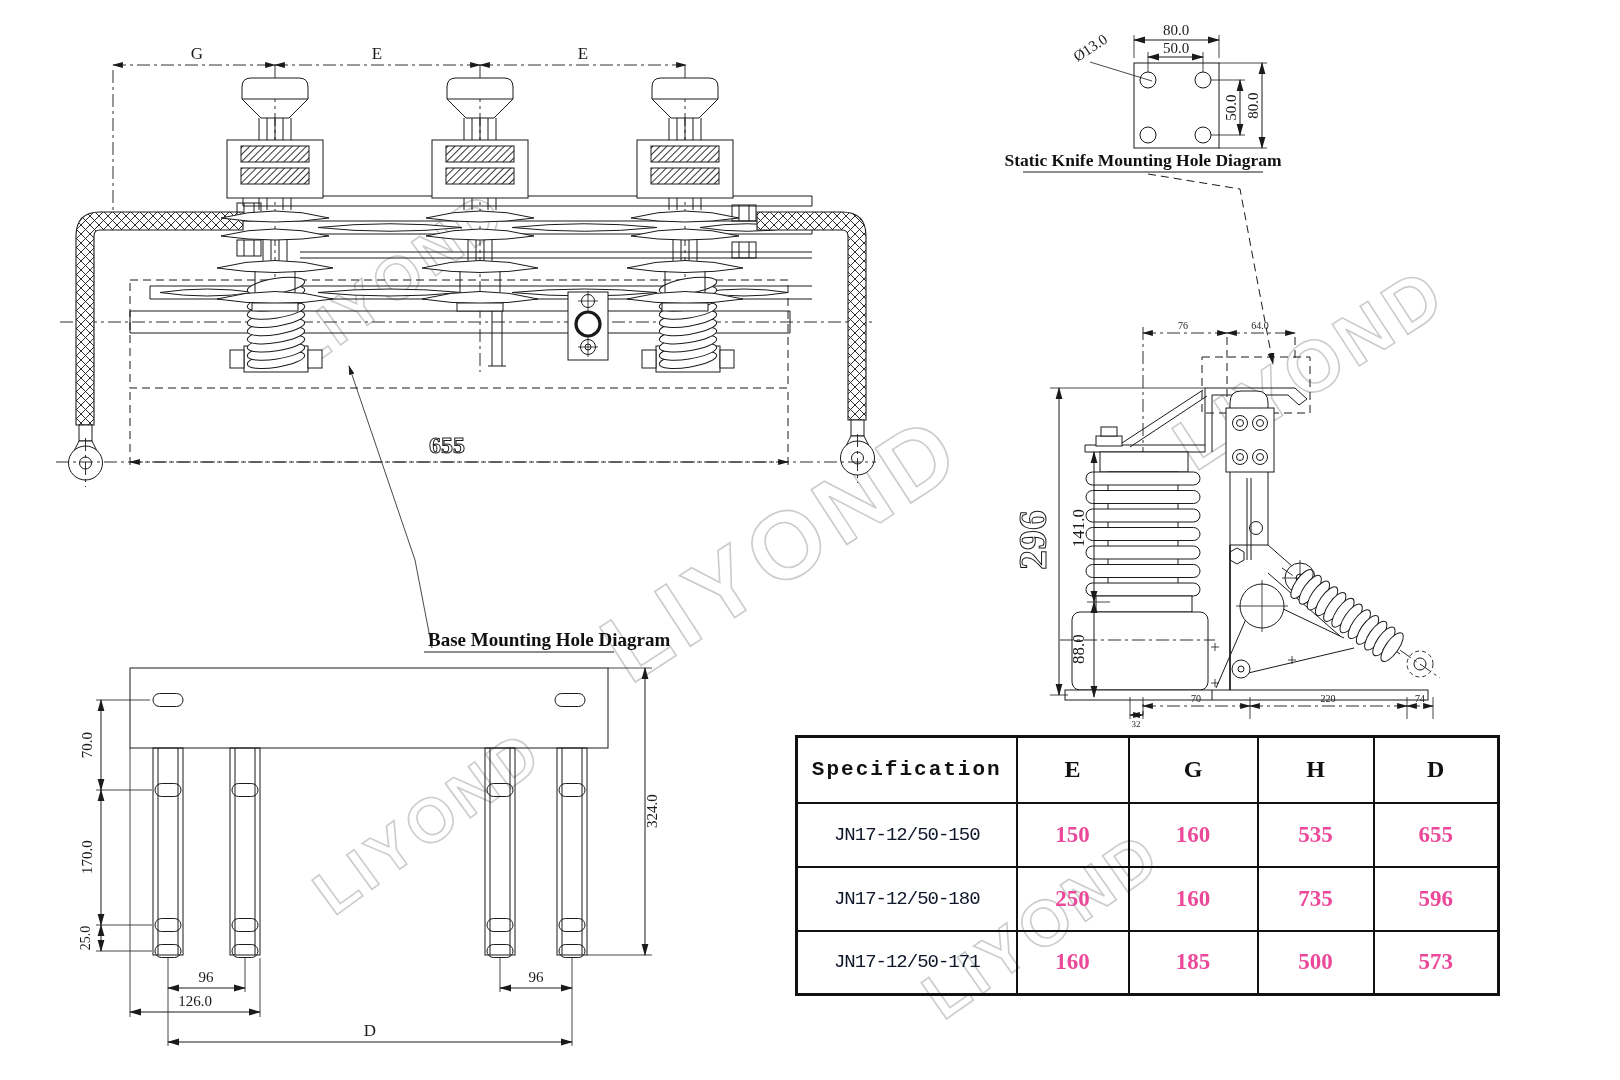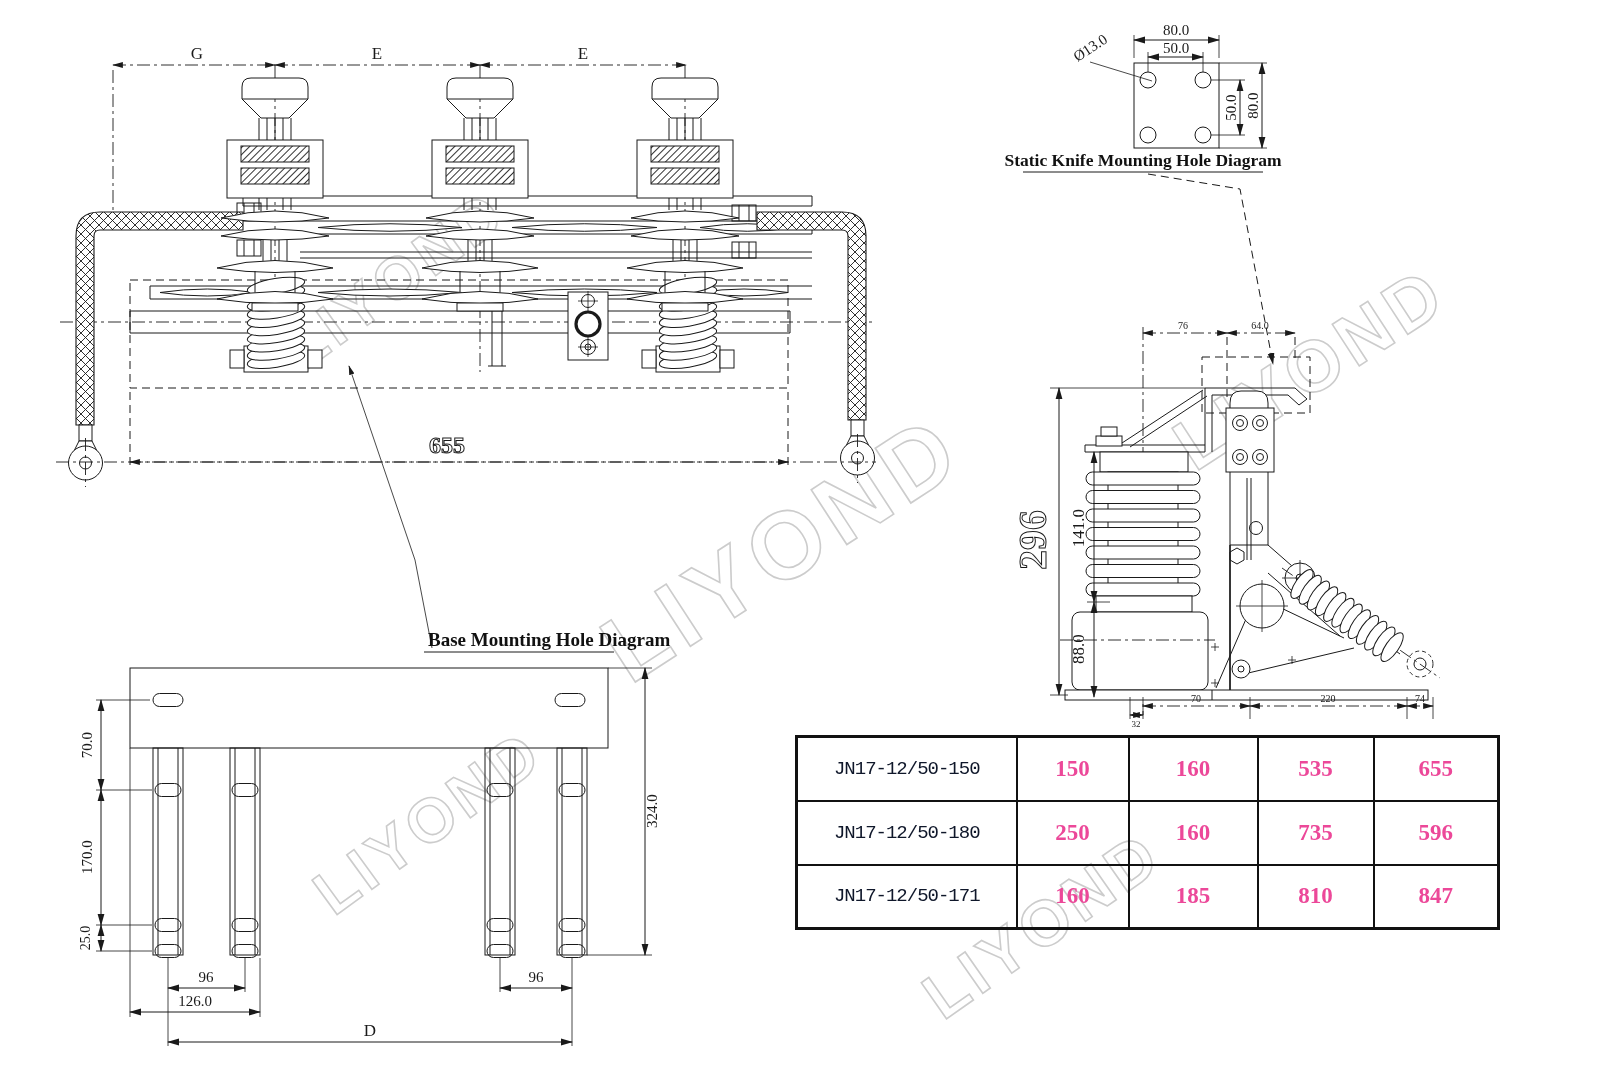--- a/index.html
+++ b/index.html
@@ -367,36 +367,43 @@
 
   <table id="spec-table">
     <colgroup>
         <col style="width:220px">
         <col style="width:112px">
         <col style="width:129px">
         <col style="width:116px">
         <col style="width:125px">
       </colgroup>
     <tbody>
+        <tr class="hd">
+      <th class="spec-head">Specification</th>
+      <th class="col-head">E</th>
+      <th class="col-head">G</th>
+      <th class="col-head">H</th>
+      <th class="col-head">D</th>
+    </tr>
     <tr>
       <td class="spec-cell">JN17-12/50-150</td>
       <td class="val-cell">150</td>
       <td class="val-cell">160</td>
       <td class="val-cell">535</td>
       <td class="val-cell">655</td>
     </tr>
     <tr>
       <td class="spec-cell">JN17-12/50-180</td>
       <td class="val-cell">250</td>
       <td class="val-cell">160</td>
       <td class="val-cell">735</td>
       <td class="val-cell">596</td>
     </tr>
     <tr>
       <td class="spec-cell">JN17-12/50-171</td>
       <td class="val-cell">160</td>
       <td class="val-cell">185</td>
-      <td class="val-cell">810</td>
-      <td class="val-cell">847</td>
+      <td class="val-cell">500</td>
+      <td class="val-cell">573</td>
     </tr>
   </tbody>
     </table>
 </div>
 
 </body></html>

